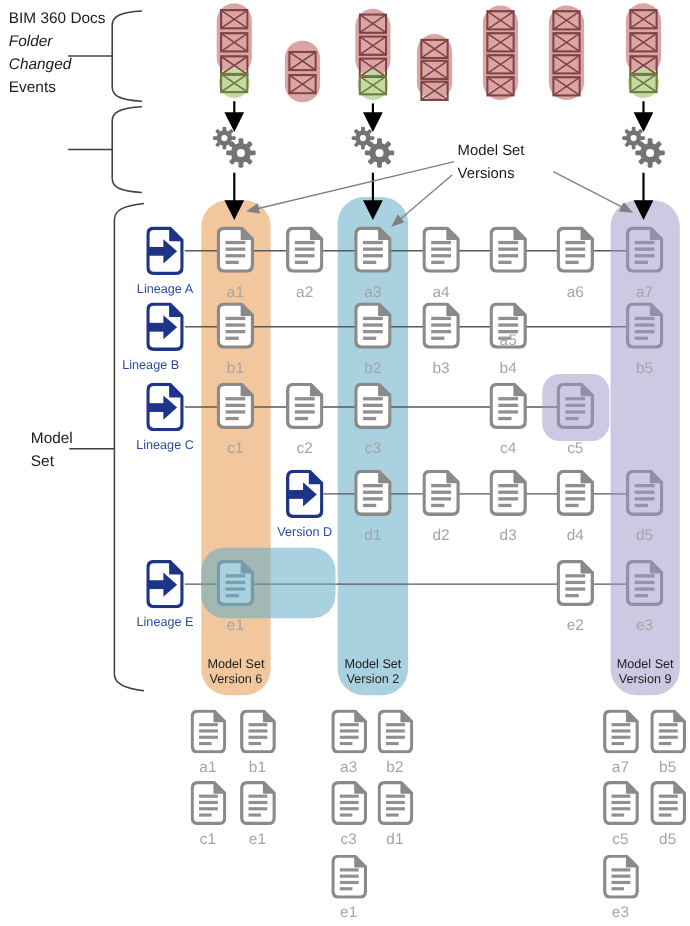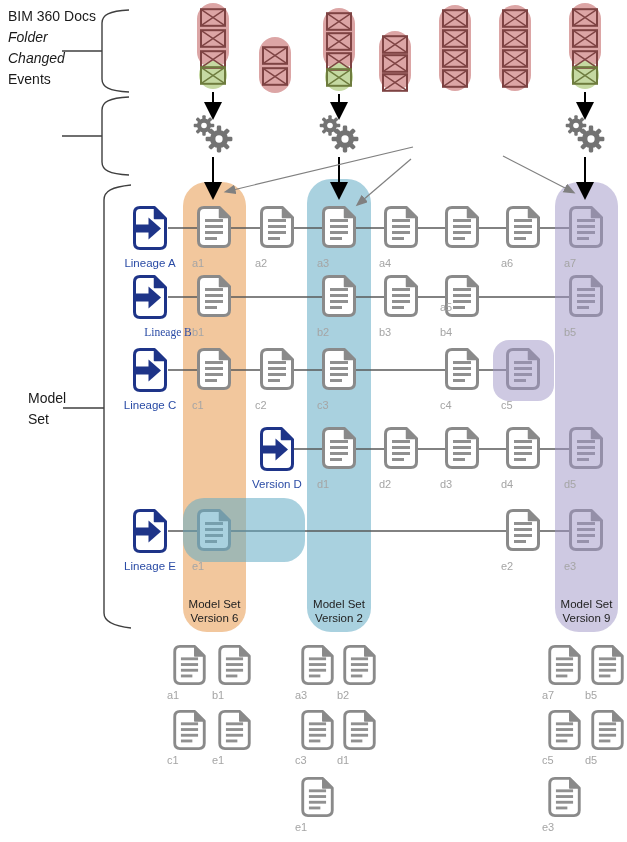--- a/index.html
+++ b/index.html
@@ -6,21 +6,21 @@
   body{font-family:"Liberation Sans", sans-serif; color:#1a1a1a; background:#ffffff;}
   #canvas{position:relative;width:627px;height:842px;background:#fff;overflow:hidden;}
   
   .z1{z-index:1}.z2{z-index:2}.z4{z-index:4}.z6{z-index:6}
   
   .vcap{position:absolute;border-radius:24px;}
   
   .doc{position:absolute;width:34px;height:42px;z-index:3;}
   .docsm{position:absolute;width:33px;height:40px;z-index:3;}
   .lin{position:absolute;width:34px;height:44px;z-index:3;}
-  .dlabel{position:absolute;width:44px;text-align:left;font-size:11px;color:#a5a5a5;z-index:5;}
+  .dlabel{position:absolute;width:44px;text-align:center;font-size:14px;color:#a5a5a5;z-index:5;}
   .llabel{position:absolute;width:72px;text-align:center;font-size:11.5px;color:#2a4ba5;z-index:5;}
   .vlabel{position:absolute;z-index:5;font-size:11.5px;line-height:14px;text-align:center;color:#222;}
   
   .pill{position:absolute;width:32px;background:#dca5a5;border-radius:16px;z-index:6;}
   .gcir{position:absolute;width:28px;height:28px;border-radius:50%;background:#c5d9a2;z-index:6;}
   .env{position:absolute;width:26px;height:19px;color:#7e4343;z-index:7;}
   .genv{color:#6e7c3e;}
   .gearbox{position:absolute;width:40px;height:38px;z-index:6;}
   
   .note{position:absolute;font-size:14px;line-height:21px;z-index:6;}
@@ -91,20 +91,21 @@
     </defs>
   </svg>
 
   <div class="note" style="left:8px;top:6px;width:96px;">
     <span>BIM 360 Docs</span>
     <i>Folder Changed</i>
     <span>Events</span>
   </div>
   <div class="note" style="left:28px;top:388px;width:54px;">Model Set</div>
 
+  <div class="callout" style="left:416px;top:126px;width:80px;">Model Set Versions</div>
 
   <div class="vcap z1" style="left:183px;top:182px;width:63px;height:450px;background:#F2C79D;"></div>
   <div class="vcap z1" style="left:307px;top:179px;width:64px;height:453px;background:#A9D1DF;"></div>
   <div class="vcap z4" style="left:555px;top:182px;width:63px;height:450px;background:rgba(158,148,198,0.5);"></div>
   <div class="vcap z4" style="left:493px;top:340px;width:61px;height:61px;border-radius:16px;background:rgba(158,148,198,0.5);"></div>
   <div class="vcap z4" style="left:183px;top:498px;width:122px;height:64px;border-radius:21px;background:rgba(99,171,197,0.55);"></div>
 
   <div class="vlabel" style="left:183px;top:597px;width:63px;">
     <span style="display:block">Model Set</span>
     <span style="display:block">Version 6</span>
@@ -230,21 +231,21 @@
       <use href="#sym-gears"></use>
     </svg>
 
   <svg class="lin" style="left:133px;top:206px;">
       <use href="#sym-lineage"></use>
     </svg>
   <div class="llabel" style="left:114px;top:257px;">Lineage A</div>
   <svg class="lin" style="left:133px;top:275px;">
       <use href="#sym-lineage"></use>
     </svg>
-  <div class="llabel" style="left:132px;top:326px;font-family:Liberation Serif, serif;">Lineage B</div>
+  <div class="llabel" style="left:101px;top:326px;">Lineage B</div>
   <svg class="lin" style="left:133px;top:348px;">
       <use href="#sym-lineage"></use>
     </svg>
   <div class="llabel" style="left:114px;top:399px;">Lineage C</div>
   <svg class="lin" style="left:260px;top:427px;">
       <use href="#sym-lineage"></use>
     </svg>
   <div class="llabel" style="left:241px;top:478px;">Version D</div>
   <svg class="lin" style="left:133px;top:509px;">
       <use href="#sym-lineage"></use>

